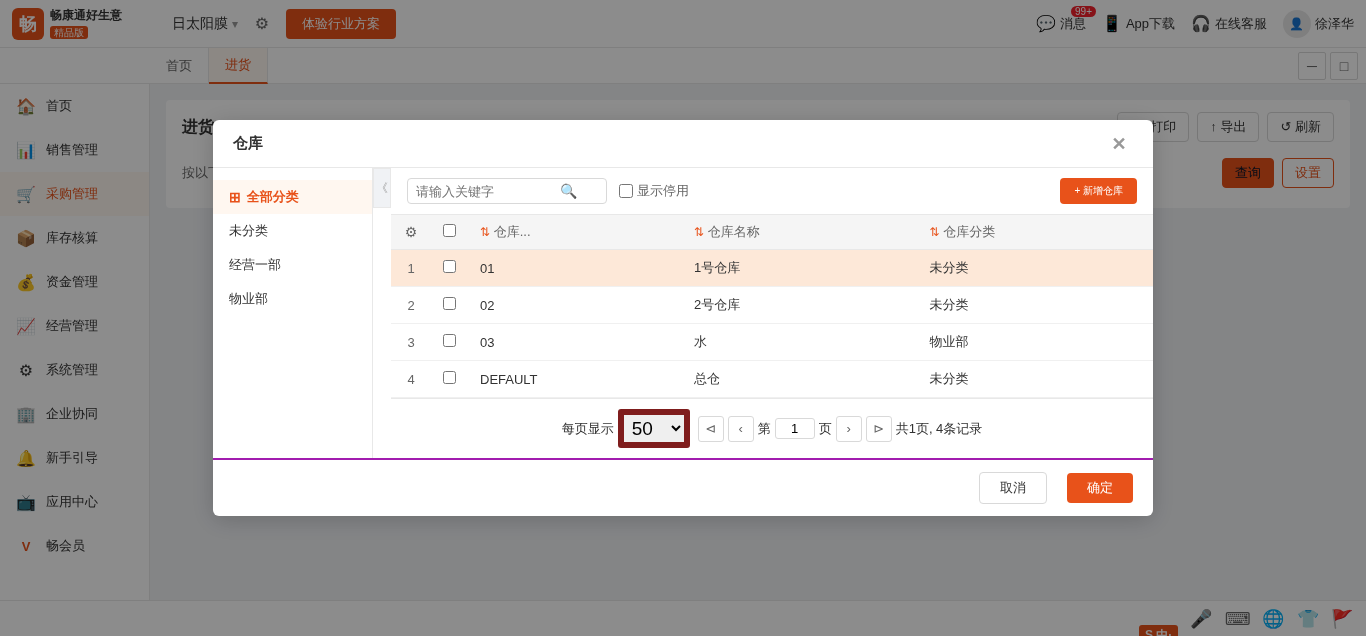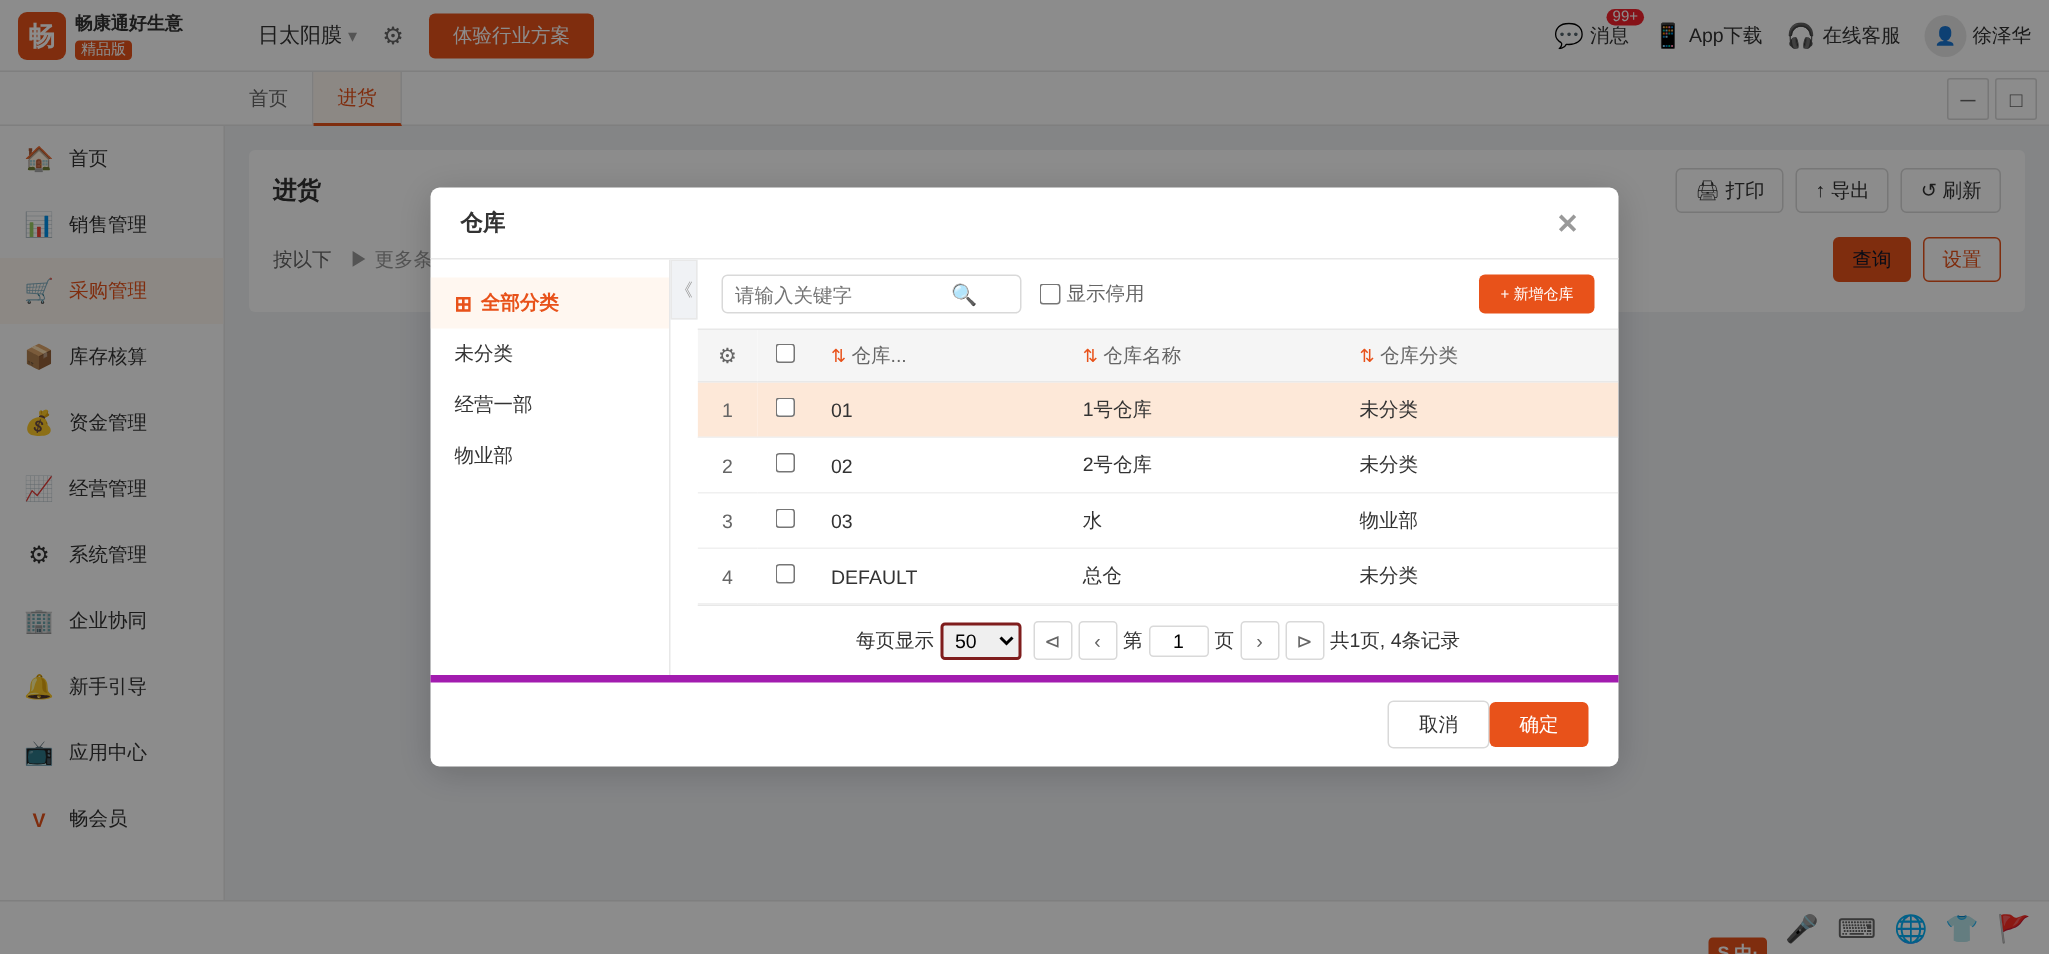--- a/index.html
+++ b/index.html
@@ -163,21 +163,21 @@
     
     .modal-overlay {
       position: fixed; top: 0; left: 0; right: 0; bottom: 0;
       background: rgba(0,0,0,0.45);
       z-index: 200;
       display: flex; align-items: center; justify-content: center;
     }
     .modal {
       background: #fff;
       border-radius: 6px;
-      width: 792px;
+      width: 940px;
       max-height: 580px;
       display: flex;
       flex-direction: column;
       box-shadow: 0 4px 24px rgba(0,0,0,0.18);
     }
     .modal-header {
       height: 48px;
       padding: 0 20px;
       display: flex; align-items: center; justify-content: space-between;
       border-bottom: 1px solid #e8e8e8;
@@ -305,24 +305,24 @@
       padding: 10px 16px;
       display: flex; align-items: center; justify-content: center;
       gap: 8px;
       border-top: 1px solid #e8e8e8;
       font-size: 13px; color: #333;
     }
     .page-size-select {
       display: flex; align-items: center; gap: 4px;
     }
     .page-size-select select {
-      border: 2px solid #7f1d1d;
+      border: 6px solid #7f1d1d;
       border-radius: 3px;
       padding: 2px 4px;
-      font-size: 13px;
+      font-size: 19px;
     }
     .pagination-nav {
       display: flex; align-items: center; gap: 4px;
     }
     .page-nav-btn {
       width: 26px; height: 26px;
       border: 1px solid #d9d9d9;
       border-radius: 3px;
       background: #fff;
       display: flex; align-items: center; justify-content: center;
@@ -333,22 +333,22 @@
       border: 1px solid #d9d9d9;
       border-radius: 3px;
       text-align: center;
       font-size: 13px;
       padding: 2px 4px;
     }
     
     .modal-footer {
       padding: 12px 20px;
       display: flex; align-items: center; justify-content: flex-end;
-      gap: 0;
-      border-top: 5px solid #a21caf;
+      gap: 20px;
+      border-top: 2px solid #a21caf;
     }
     .footer-cancel-btn {
       padding: 6px 20px;
       border: 1px solid #d9d9d9;
       background: #fff;
       border-radius: 4px;
       font-size: 13px;
       cursor: pointer;
       color: #333;
     }

